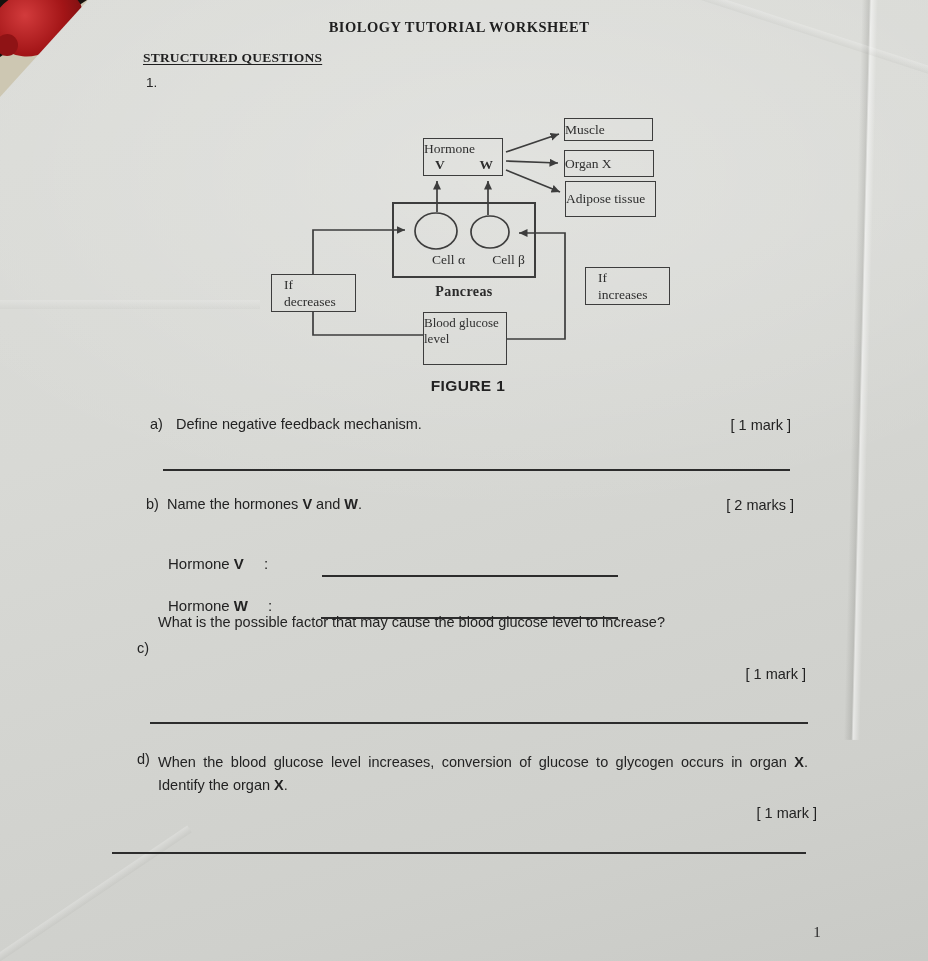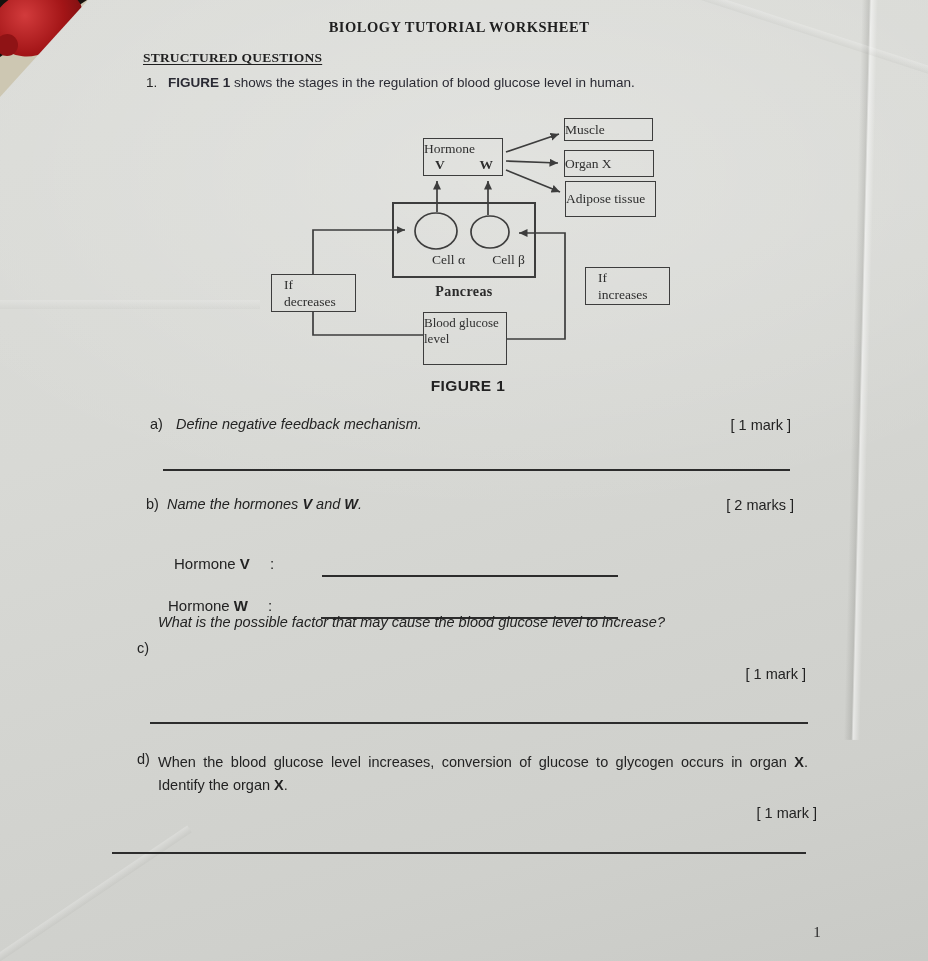--- a/index.html
+++ b/index.html
@@ -67,21 +67,21 @@
              padding:2px 12px 8px 12px;}
   .ifinc-box{left:585px;top:267px;width:85px;height:38px;line-height:16.5px;
              padding:2px 12px 0 12px;}
   .bgl-box{left:423px;top:312px;width:84px;height:53px;font-size:13px;line-height:15.5px;
            padding-top:2px;}
   .figure-caption{position:absolute;left:398px;top:377px;width:140px;text-align:center;
                   font-weight:bold;font-size:15.5px;letter-spacing:.4px;color:#222;}
 
   
   .qlabel{position:absolute;font-size:14.5px;color:#232323;}
-  .qtext{position:absolute;font-size:14.5px;color:#232323;font-style:italic;}
+  .qtext{position:absolute;font-size:14.5px;color:#232323;}
   .marks{position:absolute;width:140px;text-align:right;font-size:14.5px;color:#232323;}
   .ansline{position:absolute;border-bottom:2px solid #2c2c2c;height:0;}
   .hrow{position:absolute;font-size:15px;color:#232323;}
   .hrow .colon{margin-left:20px;}
   .d-block{position:absolute;left:158px;top:751px;width:650px;text-align:justify;
            font-size:14.5px;line-height:22.5px;color:#232323;}
   .page-num{position:absolute;left:804px;top:924px;width:26px;text-align:center;
             font-family:"Liberation Serif",serif;font-size:15px;color:#2a2a2a;}
 </style>
 </head>
@@ -95,21 +95,20 @@
 
   <div class="paper">
     <div class="crease v-right"></div>
     <div class="crease d-topright"></div>
     <div class="crease d-bottomleft"></div>
     <div class="crease h-left"></div>
 
     <div class="title">BIOLOGY TUTORIAL WORKSHEET</div>
     <div class="section">STRUCTURED QUESTIONS</div>
     <span class="q1num">1.</span>
-    <span class="q1text"><b>FIGURE 1</b><span> shows the stages in the regulation of blood glucose level in human.</span></span>
 
     <svg class="connectors" width="928" height="961" viewBox="0 0 928 961">
       <defs>
         <marker id="arw" markerUnits="userSpaceOnUse" markerWidth="10" markerHeight="9" refX="8.5" refY="4" orient="auto">
           <path d="M0,0 L8.5,4 L0,8 Z" fill="#3d3d3d"></path>
         </marker>
       </defs>
       <g stroke="#3d3d3d" stroke-width="1.7" fill="none">
         <line x1="437" y1="212" x2="437" y2="181" marker-end="url(#arw)"></line>
         <line x1="488" y1="215" x2="488" y2="181" marker-end="url(#arw)"></line>
@@ -145,21 +144,21 @@
 
     <div class="qlabel" style="left:150px;top:416px;">a)</div>
     <div class="qtext" style="left:176px;top:416px;">Define negative feedback mechanism.</div>
     <div class="marks" style="left:651px;top:417px;">[ 1 mark ]</div>
     <div class="ansline" style="left:163px;top:469px;width:627px;"></div>
 
     <div class="qlabel" style="left:146px;top:496px;">b)</div>
     <div class="qtext" style="left:167px;top:496px;"><span>Name the hormones </span><b>V</b><span> and </span><b>W</b><span>.</span></div>
     <div class="marks" style="left:654px;top:497px;">[ 2 marks ]</div>
 
-    <div class="hrow" style="left:174px;top:555px;"><span>Hormone </span><b>V</b><span class="colon">:</span></div>
+    <div class="hrow" style="left:168px;top:555px;"><span>Hormone </span><b>V</b><span class="colon">:</span></div>
     <div class="ansline" style="left:322px;top:575px;width:296px;"></div>
 
     <div class="hrow" style="left:168px;top:597px;"><span>Hormone </span><b>W</b><span class="colon">:</span></div>
     <div class="ansline" style="left:321px;top:617px;width:297px;"></div>
 
     <div class="qlabel" style="left:137px;top:640px;">c)</div>
     <div class="qtext" style="left:158px;top:614px;">What is the possible factor that may cause the blood glucose level to increase?</div>
     <div class="marks" style="left:666px;top:666px;">[ 1 mark ]</div>
     <div class="ansline" style="left:150px;top:722px;width:658px;"></div>
 

